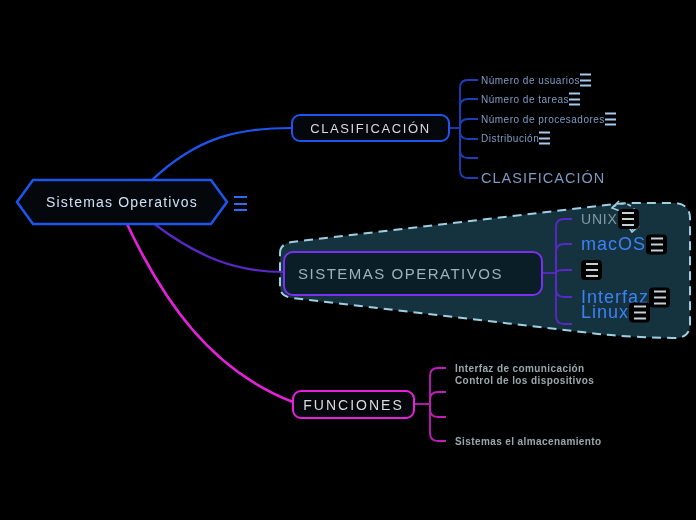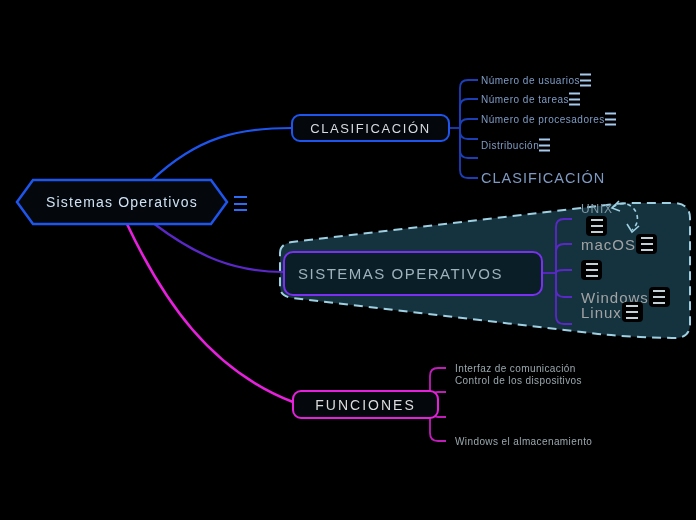--- a/index.html
+++ b/index.html
@@ -31,31 +31,31 @@
     color:#d8dce2;font-size:13px;letter-spacing:1.6px;
   }
   .node-actuales{
     left:283px;top:251px;width:260px;height:45px;
     border:2px solid var(--purple);border-radius:10px;background:#0a1e28;
     color:#9db2bc;font-size:15px;letter-spacing:1.5px;
     flex-direction:column;align-items:flex-start;justify-content:center;
     padding-left:13px;line-height:17px;
   }
   .node-funciones{
-    left:292px;top:390px;width:147px;height:29px;
+    left:292px;top:390px;width:123px;height:29px;
     border:2px solid var(--magenta);border-radius:9px;background:#04070c;
     color:#dcdcdc;font-size:14px;letter-spacing:2px;
   }
   .row{position:absolute;display:flex;align-items:center;gap:0;
        transform:translateY(-50%);z-index:2;white-space:nowrap;}
   .cl-row{left:481px;color:#7e9cc6;font-size:10px;letter-spacing:.5px;}
   .cl-row.big{color:#7e9ac2;font-size:14.5px;letter-spacing:1px;}
-  .ac-row{left:581px;color:#a3a3a3;font-size:15px;letter-spacing:1px;}
-  .ac-row.small{font-size:12px;color:#8299a6;letter-spacing:.8px;flex-direction:column;}
-  .fn-row{left:455px;color:#9aa8ad;font-size:10px;letter-spacing:.4px;}
+  .ac-row{left:581px;color:#3b82f6;font-size:18px;letter-spacing:1px;}
+  .ac-row.small{font-size:14px;color:#8299a6;letter-spacing:.8px;}
+  .fn-row{left:455px;color:#9aa8ad;font-size:10px;letter-spacing:.4px;font-weight:bold;}
   .burger{display:inline-block;width:11px;height:9px;
     border-top:2px solid #a6c9ee;border-bottom:2px solid #a6c9ee;
     background:linear-gradient(#a6c9ee,#a6c9ee) center/100% 2px no-repeat;}
   .burger.blue-main{width:13px;height:11px;
     border-top:2px solid #2d6df5;border-bottom:2px solid #2d6df5;
     background:linear-gradient(#2d6df5,#2d6df5) center/100% 2px no-repeat;}
   .menu-box{display:inline-flex;align-items:center;justify-content:center;
     background:#000;border-radius:4px;width:21px;height:20px;}
   .menu-box .burger{width:12px;height:10px;
     border-top:2px solid #c3d0d6;border-bottom:2px solid #c3d0d6;
@@ -126,21 +126,21 @@
     <span class="burger"></span>
   </div>
   <div class="row cl-row" style="top:99px">
     <span>Número de tareas</span>
     <span class="burger"></span>
   </div>
   <div class="row cl-row" style="top:119px">
     <span>Número de procesadores</span>
     <span class="burger"></span>
   </div>
-  <div class="row cl-row" style="top:145px">
+  <div class="row cl-row" style="top:138px">
     <span>Distribución</span>
     <span class="burger"></span>
   </div>
   <div class="row cl-row big" style="top:178px">
     <span>CLASIFICACIÓN</span>
   </div>
 
   <div class="node node-actuales">
     <span>SISTEMAS OPERATIVOS</span>
   </div>
@@ -156,21 +156,21 @@
     <span class="menu-box">
         <span class="burger"></span>
       </span>
   </div>
   <div class="row ac-row" style="top:270px">
     <span class="menu-box">
         <span class="burger"></span>
       </span>
   </div>
   <div class="row ac-row" style="top:297px">
-    <span>Windows</span>
+    <span>Interfaz</span>
     <span class="menu-box">
         <span class="burger"></span>
       </span>
   </div>
   <div class="row ac-row" style="top:312px">
     <span>Linux</span>
     <span class="menu-box">
         <span class="burger"></span>
       </span>
   </div>
@@ -179,16 +179,16 @@
     <span>FUNCIONES</span>
   </div>
 
   <div class="row fn-row" style="top:368px">
     <span>Interfaz de comunicación</span>
   </div>
   <div class="row fn-row" style="top:380px">
     <span>Control de los dispositivos</span>
   </div>
   <div class="row fn-row" style="top:441px">
-    <span>Windows el almacenamiento</span>
+    <span>Sistemas el almacenamiento</span>
   </div>
 
 </div>
 
 </body></html>

